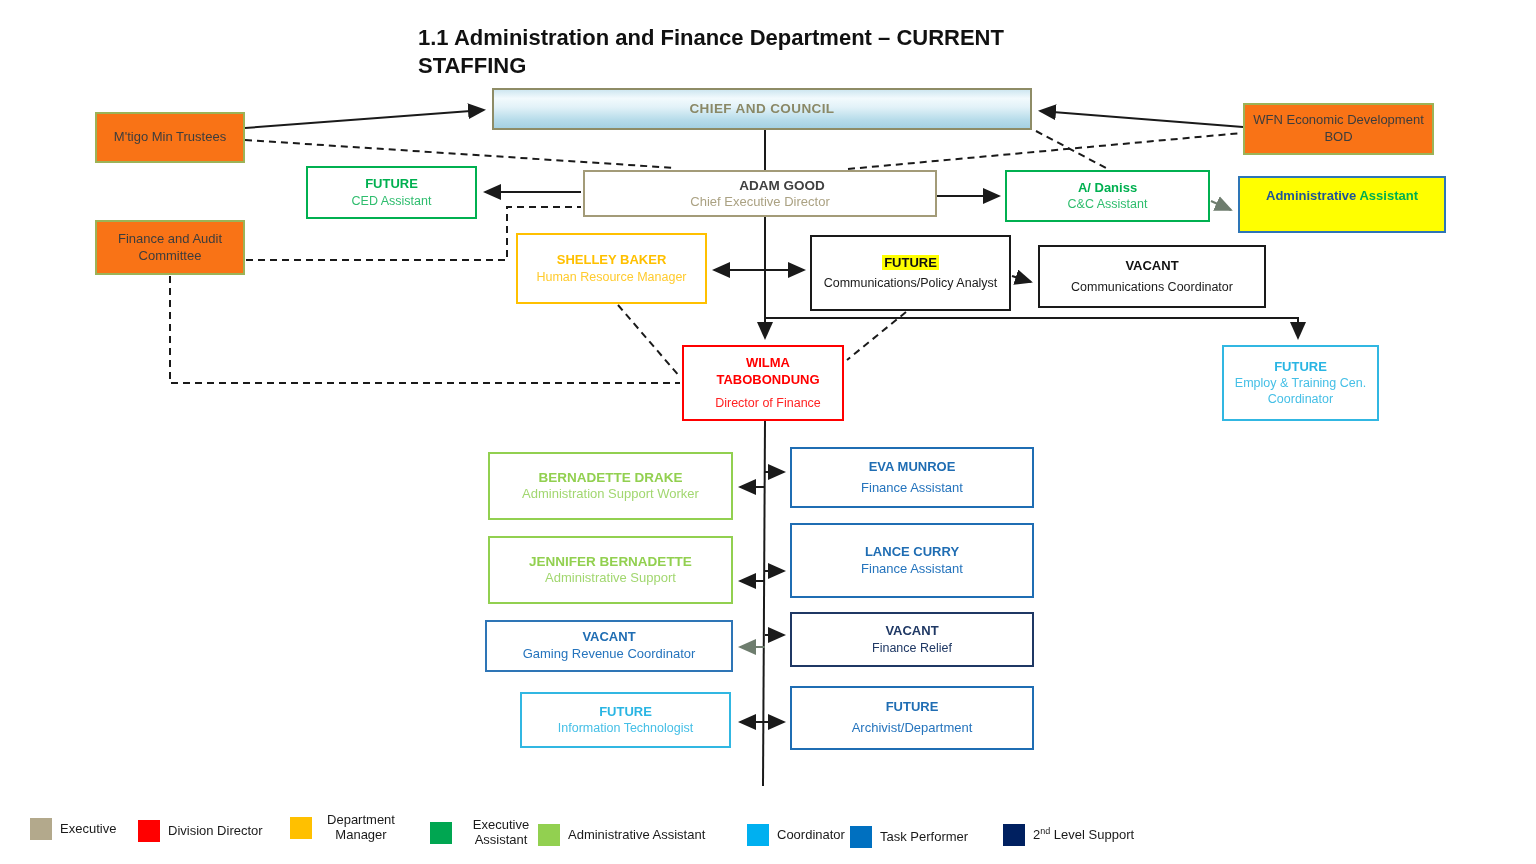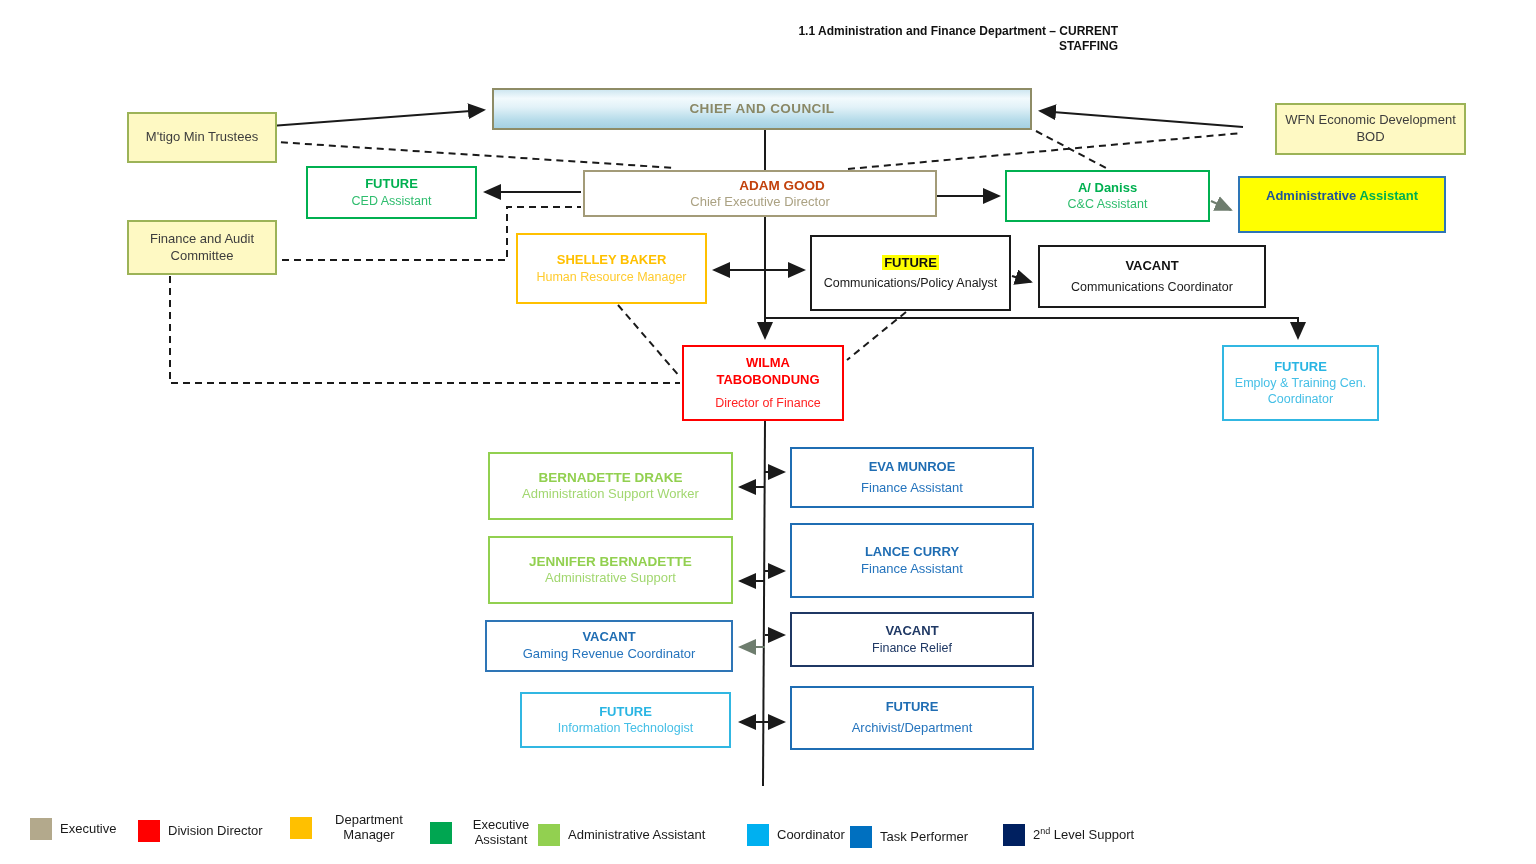--- a/index.html
+++ b/index.html
@@ -2,40 +2,40 @@
 <html><head>
 <meta charset="utf-8">
 <style>
   html,body{margin:0;padding:0;background:#ffffff;}
   #stage{
     position:relative;width:1536px;height:864px;background:#ffffff;
     font-family:"Liberation Sans","DejaVu Sans",sans-serif;overflow:hidden;
   }
   #connectors{position:absolute;left:0;top:0;z-index:0;}
   .title{
-    position:absolute;left:418px;top:24px;width:700px;text-align:right;
-    font-size:12px;font-weight:bold;color:#111;line-height:1.25;z-index:2;
+    position:absolute;left:418px;top:24px;width:700px;text-align:left;
+    font-size:22px;font-weight:bold;color:#111;line-height:1.25;z-index:2;
   }
   .node{
     position:absolute;z-index:2;background:#ffffff;border:2px solid #000;
     display:flex;flex-direction:column;justify-content:center;align-items:center;
     text-align:center;line-height:1.28;padding:2px 6px;box-sizing:border-box;
   }
   .node .nm{font-weight:bold;font-size:13px;}
   .node .rl{font-size:12.5px;}
   
   .t-chief{border-color:#8e8c66;background:linear-gradient(to bottom,#cfe7f1 0%,#f2fafd 22%,#e2f2f8 45%,#b7dcea 78%,#a5d1e2 100%);}
   .t-chief .nm{color:#8a8866;font-size:13.5px;letter-spacing:.4px;}
-  .t-gray{background:#fef9c3;border-color:#9cb357;margin-left:32px;}
+  .t-gray{background:#f97316;border-color:#9cb357;}
   .t-gray .rl{color:#3d3d3d;font-size:13px;}
   .t-green{border-color:#00b050;}
   .t-green .nm{color:#00b050;}
   .t-green .rl{color:#2fbd6e;}
   .t-tan{border-color:#a39b78;}
-  .t-tan .nm{color:#c2410c;font-size:13.5px;margin-left:44px;}
+  .t-tan .nm{color:#404040;font-size:13.5px;margin-left:44px;}
   .t-tan .rl{color:#aba283;font-size:13px;}
   .t-yellowbox{background:#ffff00;border-color:#2e75b6;}
   .t-yellowbox .nm .w1{color:#1f5597;}
   .t-yellowbox .nm .w2{color:#00b050;}
   .t-gold{border-color:#ffc000;}
   .t-gold .nm{color:#ffc000;}
   .t-gold .rl{color:#ffcb2e;}
   .t-black{border-color:#1a1a1a;}
   .t-black .nm{color:#111;}
   .t-black .rl{color:#1a1a1a;}
@@ -217,21 +217,21 @@
   </div>
 
   <div class="legend-item" style="left:30px;top:818px;">
     <span class="swatch" style="background: rgb(179, 169, 140);"></span>
     <span class="legend-label">Executive</span>
   </div>
   <div class="legend-item" style="left:138px;top:820px;">
     <span class="swatch" style="background: rgb(255, 0, 0);"></span>
     <span class="legend-label">Division Director</span>
   </div>
-  <div class="legend-item" style="left:290px;top:813px;gap:8px;">
+  <div class="legend-item" style="left:290px;top:813px;">
     <span class="swatch" style="background: rgb(255, 192, 0);"></span>
     <span class="legend-label two">Department Manager</span>
   </div>
   <div class="legend-item" style="left:430px;top:818px;">
     <span class="swatch" style="background: rgb(0, 166, 81);"></span>
     <span class="legend-label two">Executive Assistant</span>
   </div>
   <div class="legend-item" style="left:538px;top:824px;">
     <span class="swatch" style="background: rgb(146, 208, 80);"></span>
     <span class="legend-label">Administrative Assistant</span>

